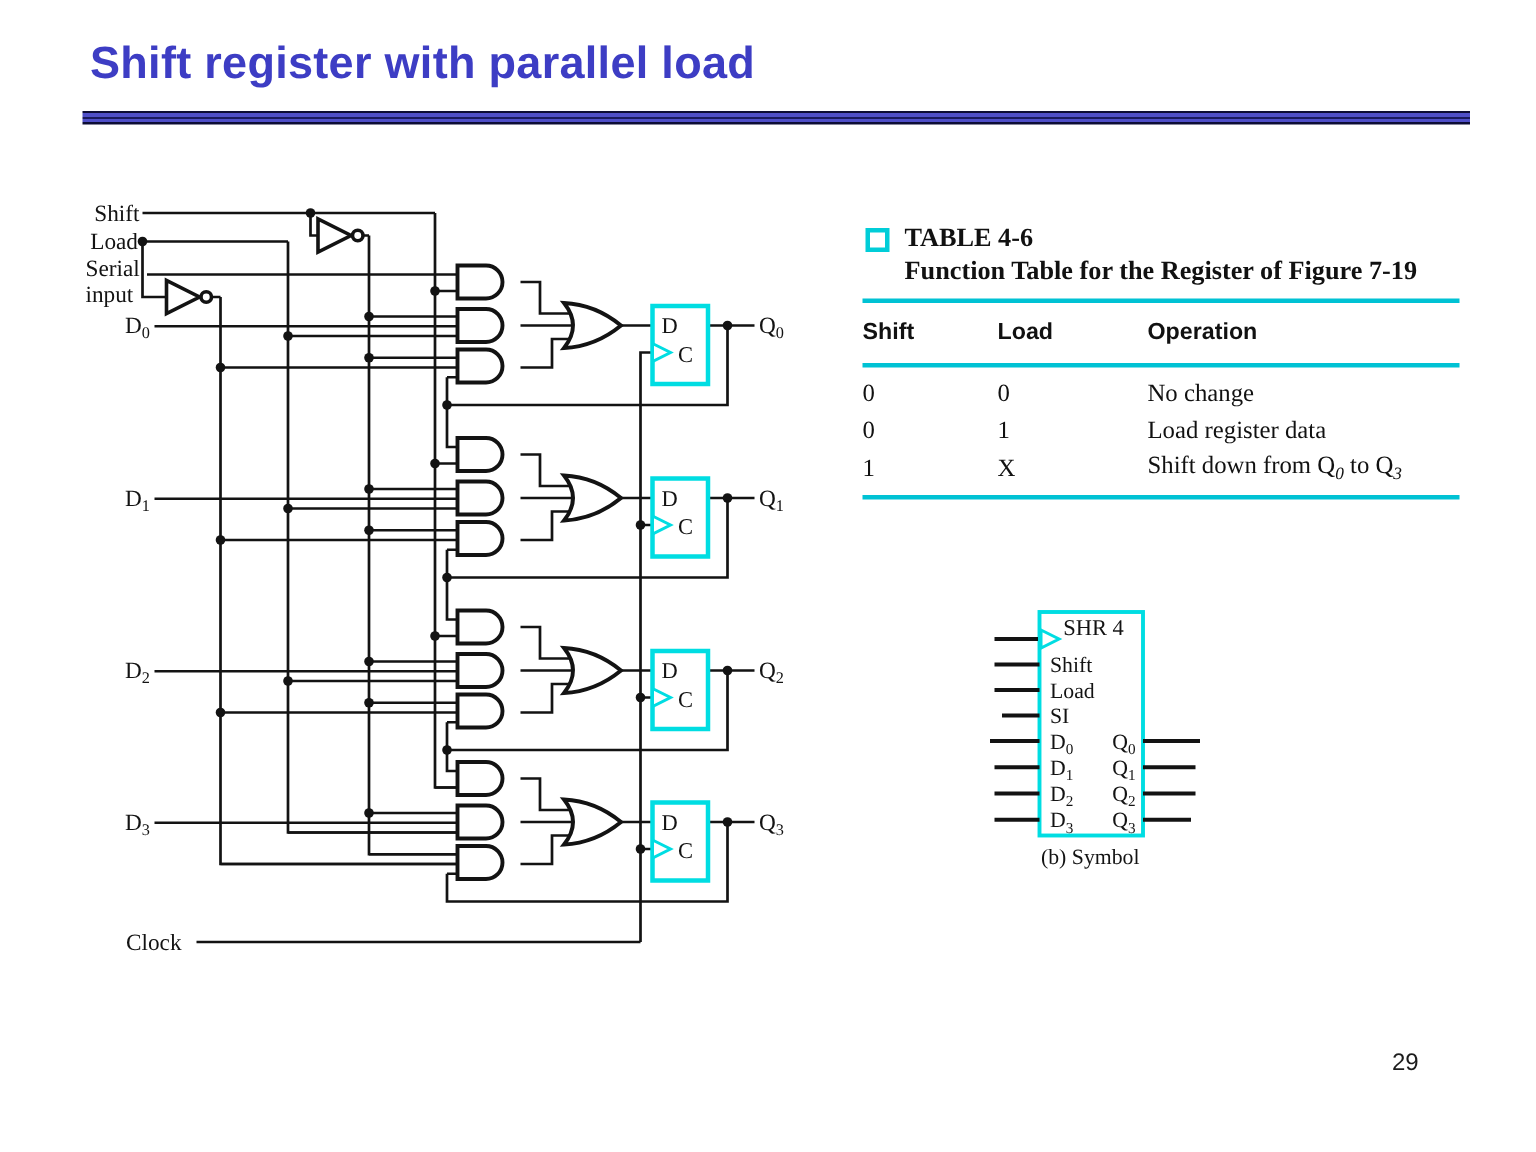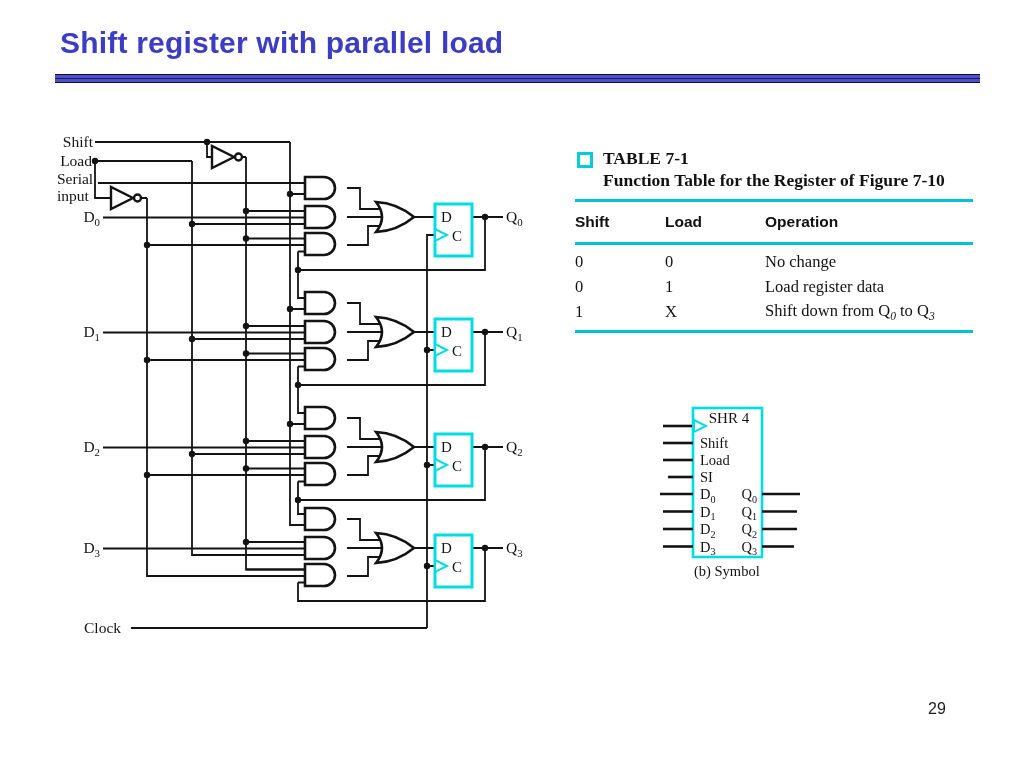--- a/index.html
+++ b/index.html
@@ -209,22 +209,22 @@
         <text x="757" y="551.5" text-anchor="end">Q<tspan dy="3.5" font-size="70%">3</tspan><tspan dy="-3.5">​</tspan></text>
         <text x="694" y="576">(b) Symbol</text>
       </g>
     </g>
   </svg>
 
   <div class="table-card">
     <div class="t-head">
       <span class="bullet"></span>
       <div class="t-title">
-        <div>TABLE 7-1</div>
-        <div>Function Table for the Register of Figure 7-10</div>
+        <div>TABLE 4-6</div>
+        <div>Function Table for the Register of Figure 7-19</div>
       </div>
     </div>
     <div class="rule"></div>
     <div class="t-row t-header">
       <span class="c1">Shift</span>
       <span class="c2">Load</span>
       <span class="c3">Operation</span>
     </div>
     <div class="rule"></div>
     <div class="t-body">

